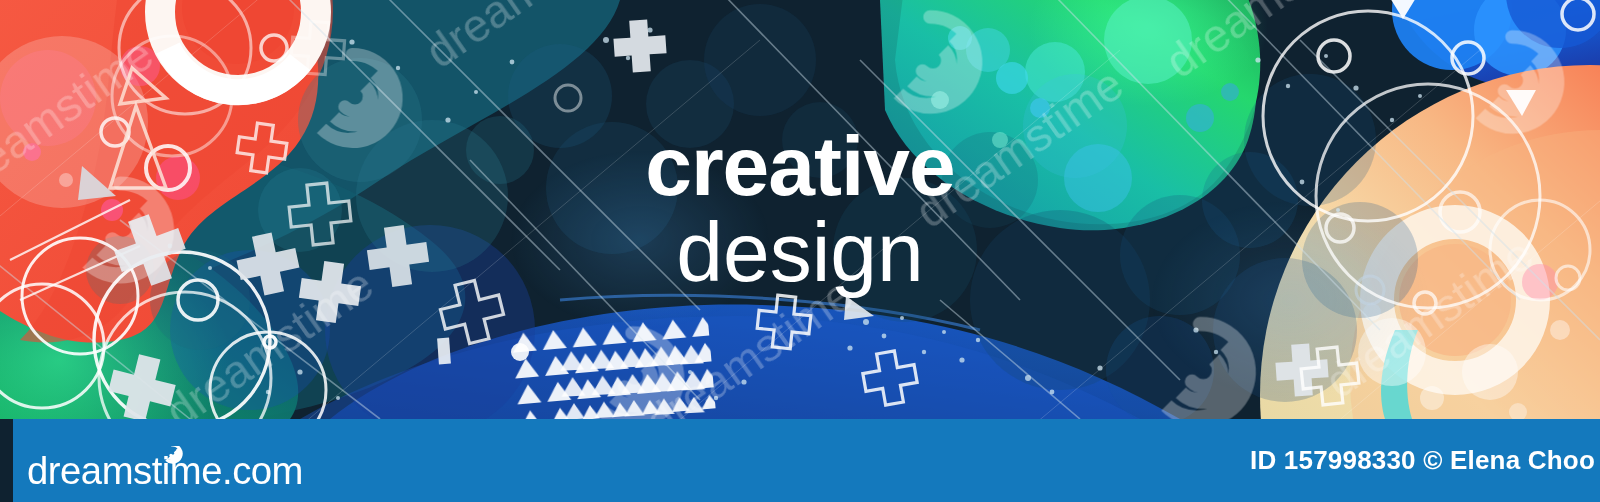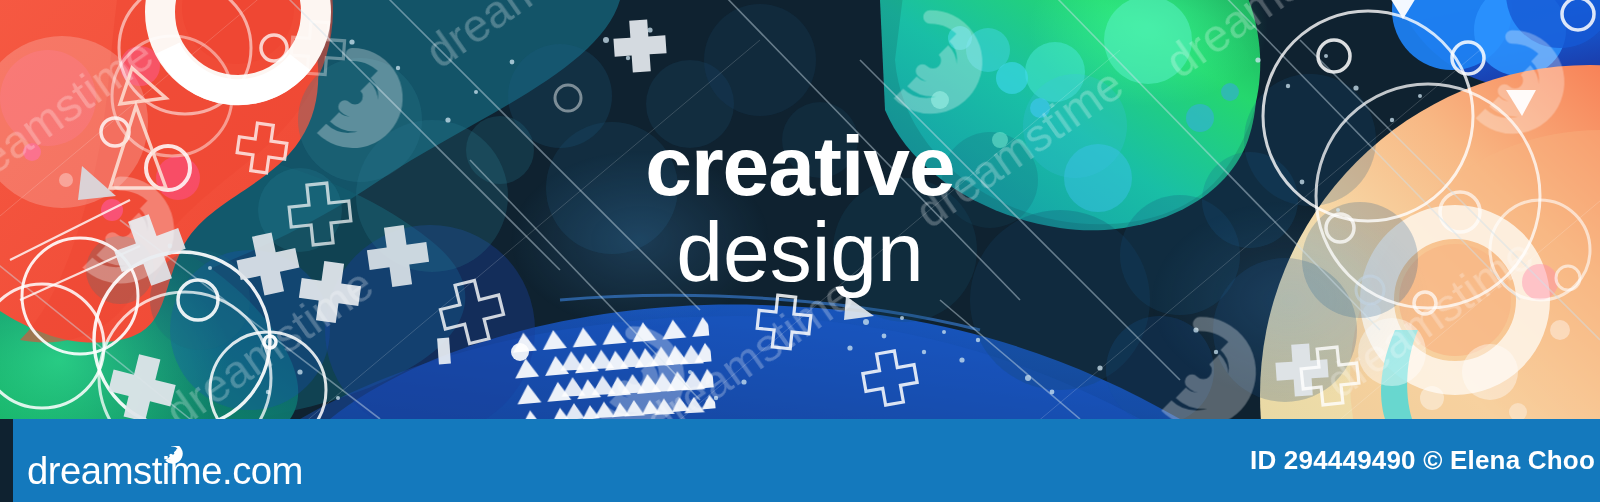--- a/index.html
+++ b/index.html
@@ -463,16 +463,16 @@
   <div id="footer">
 
     <svg id="logo" viewBox="0 0 300 46" aria-label="dreamstime.com">
 
       <g transform="translate(152,8) scale(0.30)">
         <path d="M0,-30 A30,30 0 1 1 -21,21 A24,24 0 1 0 16,-17 A18,18 0 1 1 -12,13 A12,12 0 1 0 9,-8 A7,7 0 1 1 -5,6" fill="none" stroke="#ffffff" stroke-width="11" stroke-linecap="round"></path>
       </g>
       <text x="0" y="40" font-family="'Liberation Sans',sans-serif" font-size="40" font-weight="400" fill="#ffffff" letter-spacing="-0.5">dreamstime.com</text>
     </svg>
 
-    <div id="credit">ID 294449490 © Elena Choo</div>
+    <div id="credit">ID 157998330 © Elena Choo</div>
   </div>
 
 </div>
 
 </body></html>

